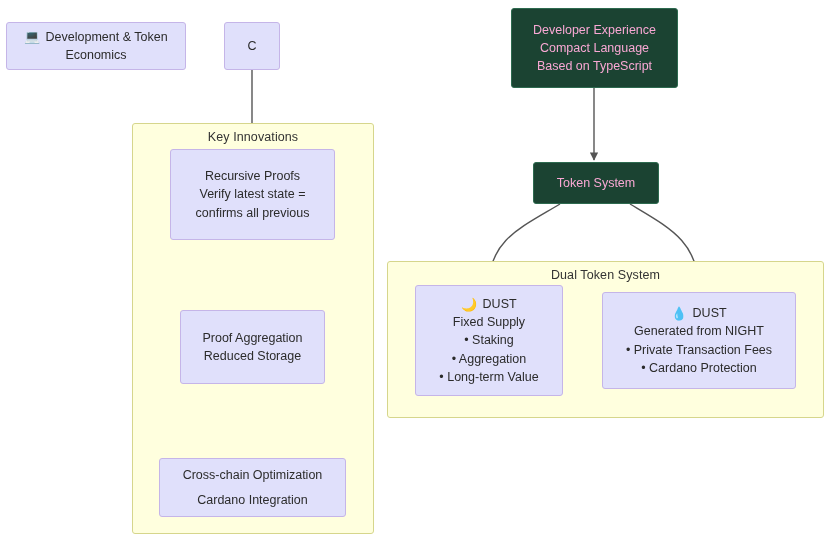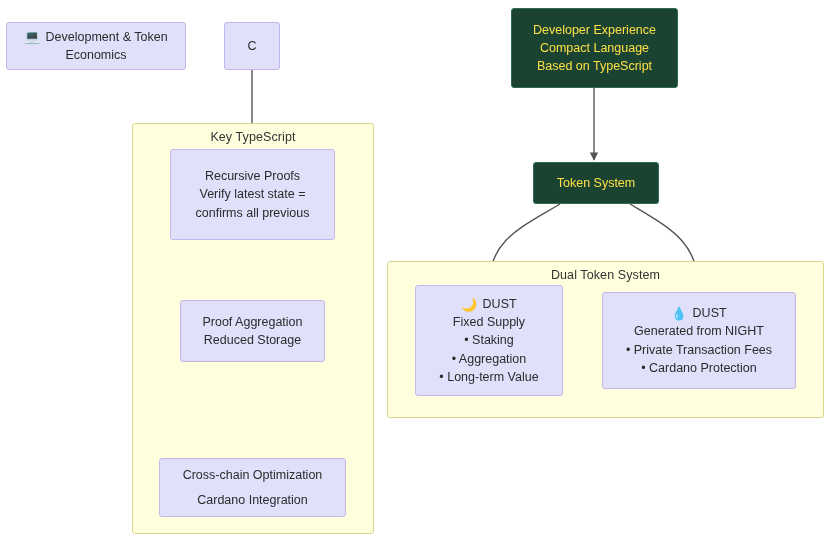--- a/index.html
+++ b/index.html
@@ -56,21 +56,21 @@
     line-height: 1.45;
     color: #2b2b2b;
   }
   .node.lav {
     background: #e0e0fb;
     border: 1px solid #c5b5e8;
   }
   .node.green {
     background: #1b4332;
     border: 1px solid #2d6a4f;
-    color: #fde047;
+    color: #f9a8d4;
   }
   .node .line {
     display: block;
     white-space: nowrap;
   }
   .node .line.emoji-line {
     display: flex;
     align-items: center;
     justify-content: center;
     gap: 5px;
@@ -103,21 +103,21 @@
     <path d="M 252 371 L 252 456" fill="none" stroke="#555555" stroke-width="1.4" marker-end="url(#arrow)"></path>
 
     <path d="M 594 88 L 594 160" fill="none" stroke="#555555" stroke-width="1.4" marker-end="url(#arrow)"></path>
 
     <path d="M 560 204 C 520 228, 490 240, 489 284" fill="none" stroke="#555555" stroke-width="1.4" marker-end="url(#arrow)"></path>
 
     <path d="M 630 204 C 670 228, 699 242, 699 291" fill="none" stroke="#555555" stroke-width="1.4" marker-end="url(#arrow)"></path>
   </svg>
 
   <div class="subgraph" style="left:132px; top:123px; width:242px; height:411px;">
-    <div class="subgraph-label">Key TypeScript</div>
+    <div class="subgraph-label">Key Innovations</div>
   </div>
 
   <div class="subgraph" style="left:387px; top:261px; width:437px; height:157px;">
     <div class="subgraph-label">Dual Token System</div>
   </div>
 
   <div class="node lav" style="left:6px; top:22px; width:180px; height:48px;">
     <span class="line emoji-line">
       <span class="emoji laptop">💻</span>
       <span>Development &amp; Token</span>
@@ -134,21 +134,21 @@
     <span class="line">Compact Language</span>
     <span class="line">Based on TypeScript</span>
   </div>
 
   <div class="node lav" style="left:170px; top:149px; width:165px; height:91px;">
     <span class="line">Recursive Proofs</span>
     <span class="line">Verify latest state =</span>
     <span class="line">confirms all previous</span>
   </div>
 
-  <div class="node lav" style="left:180px; top:300px; width:145px; height:62px;">
+  <div class="node lav" style="left:180px; top:310px; width:145px; height:74px;">
     <span class="line">Proof Aggregation</span>
     <span class="line">Reduced Storage</span>
   </div>
 
   <div class="node lav" style="left:159px; top:458px; width:187px; height:59px;gap:6px;">
     <span class="line">Cross-chain Optimization</span>
     <span class="line">Cardano Integration</span>
   </div>
 
   <div class="node green" style="left:533px; top:162px; width:126px; height:42px;">

